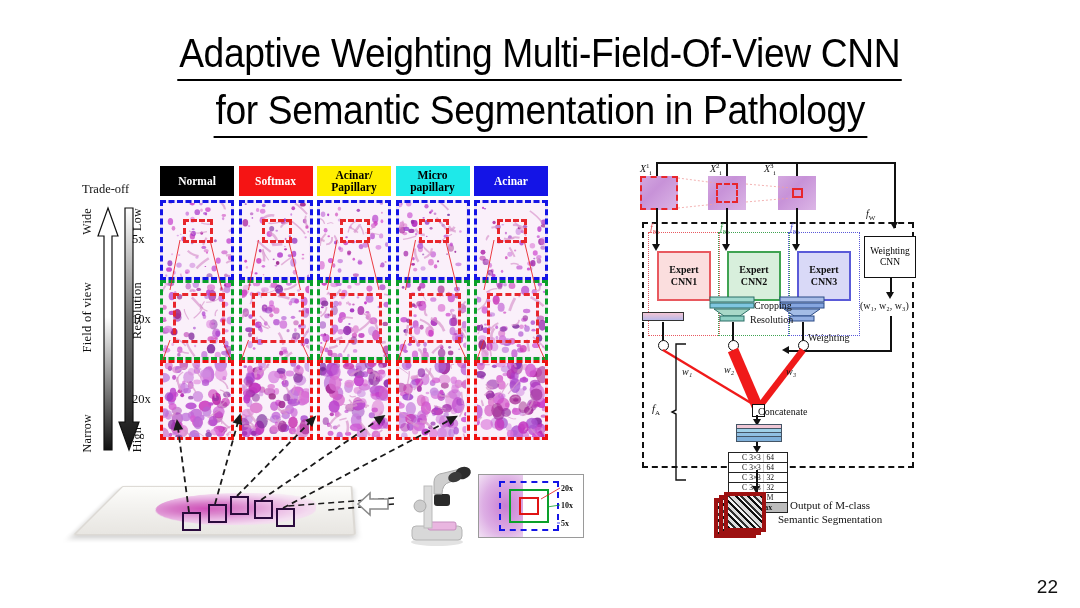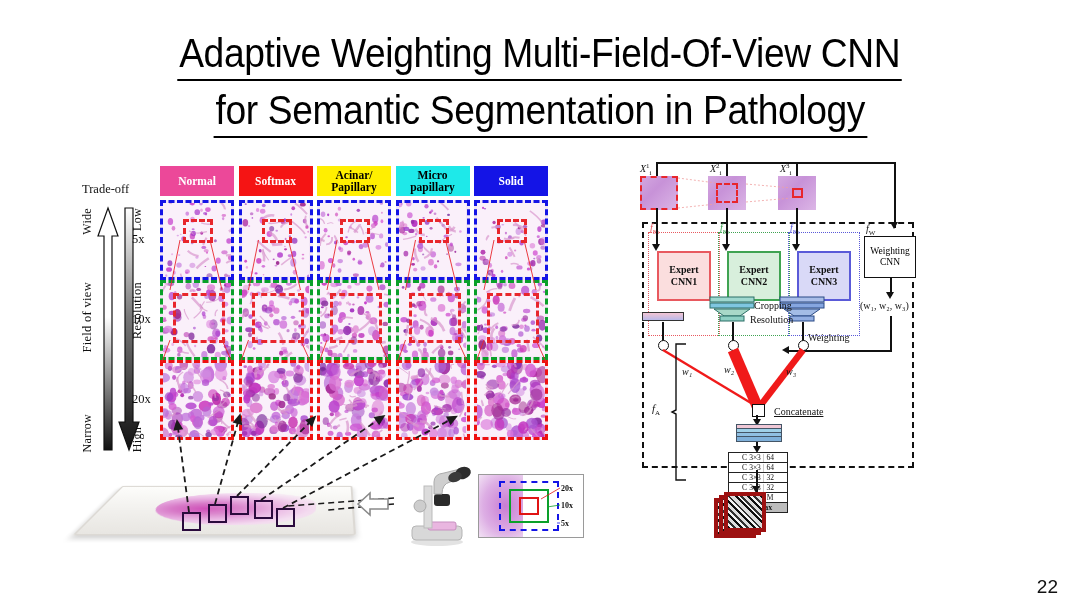--- a/index.html
+++ b/index.html
@@ -194,35 +194,35 @@
         </defs>
       <polygon points="11,244 21,216 15,216 15,2 7,2 7,216 1,216" fill="url(#gdn)" stroke="#111" stroke-width="1.2"></polygon>
     </svg>
   </div>
 
   <span class="rowlabel" id="rl0" style="top: 66px;">5x</span>
   <span class="rowlabel" id="rl1" style="top: 146px;">10x</span>
   <span class="rowlabel" id="rl2" style="top: 226px;">20x</span>
 
   <div id="grid">
-      <div class="colhead" style="left: 0px; width: 74px; background: #ec4899; color: rgb(255, 255, 255);">Normal</div>
+      <div class="colhead" style="left: 0px; width: 74px; background: #000000; color: rgb(255, 255, 255);">Normal</div>
       <div class="colhead" style="left: 78.5px; width: 74px; background: rgb(245, 20, 20); color: rgb(255, 255, 255);">Softmax</div>
       <div class="colhead" style="left: 157px; width: 74px; background: rgb(255, 239, 0); color: rgb(0, 0, 0);">
         <div>
           <div>Acinar/</div>
           <div>Papillary</div>
         </div>
       </div>
       <div class="colhead" style="left: 235.5px; width: 74px; background: rgb(30, 233, 233); color: rgb(0, 0, 0);">
         <div>
           <div>Micro</div>
           <div>papillary</div>
         </div>
       </div>
-      <div class="colhead" style="left: 314px; width: 74px; background: rgb(20, 20, 230); color: rgb(255, 255, 255);">Solid</div>
+      <div class="colhead" style="left: 314px; width: 74px; background: rgb(20, 20, 230); color: rgb(255, 255, 255);">Acinar</div>
       <div class="gridrow" style="top: 34px;">
         <div class="tile" style="left: 0px; width: 74px; border: 3px dashed rgb(20, 20, 230);">
           <svg class="tex" viewBox="0 0 74 80" preserveAspectRatio="none">
             <rect width="74" height="80" fill="#faf0fa"></rect>
             <ellipse cx="65.5" cy="17.0" rx="1.3" ry="1.8" fill="hsla(294,58%,59%,0.62)"></ellipse>
             <ellipse cx="11.4" cy="27.6" rx="2.0" ry="2.6" fill="hsla(307,58%,66%,0.86)"></ellipse>
             <ellipse cx="32.0" cy="35.9" rx="2.9" ry="3.9" fill="hsla(305,58%,55%,0.81)"></ellipse>
             <ellipse cx="46.8" cy="12.0" rx="1.2" ry="1.5" fill="hsla(306,58%,51%,0.79)"></ellipse>
             <ellipse cx="9.9" cy="55.8" rx="1.2" ry="1.0" fill="hsla(304,58%,70%,0.49)"></ellipse>
             <ellipse cx="32.8" cy="28.5" rx="1.6" ry="1.0" fill="hsla(288,58%,52%,0.65)"></ellipse>
@@ -1617,21 +1617,21 @@
   </div>
   <svg style="position:absolute;left:0;top:0;width:200px;height:60px;">
     <line x1="42" y1="18" x2="80" y2="23" stroke="#f0a0a0" stroke-width="0.8" stroke-dasharray="2,2"></line>
     <line x1="42" y1="48" x2="80" y2="44" stroke="#f0a0a0" stroke-width="0.8" stroke-dasharray="2,2"></line>
     <line x1="110" y1="24" x2="156" y2="28" stroke="#f0a0a0" stroke-width="0.8" stroke-dasharray="2,2"></line>
     <line x1="110" y1="42" x2="156" y2="38" stroke="#f0a0a0" stroke-width="0.8" stroke-dasharray="2,2"></line>
   </svg>
 
   <span class="rlabel" style="left:4px;top:2px;"><i>X</i><span class="sup">1</span><span class="sub">i</span></span>
   <span class="rlabel" style="left:74px;top:2px;"><i>X</i><span class="sup">2</span><span class="sub">i</span></span>
-  <span class="rlabel" style="left:144px;top:2px;"><i>X</i><span class="sup">3</span><span class="sub">i</span></span>
+  <span class="rlabel" style="left:128px;top:2px;"><i>X</i><span class="sup">3</span><span class="sub">i</span></span>
 
   <div id="outerdash"></div>
 
   <div class="expertwrap" style="left:12px;border-color:#e8595f;">
     <div class="expertbox" style="border:2.5px solid #e8595f;background:#fbdede;">
       <span>Expert</span>
       <span>CNN1</span>
     </div>
   </div>
   <div class="expertwrap" style="left:82px;border-color:#3fa352;">
@@ -1643,21 +1643,21 @@
   <div class="expertwrap" style="left:152px;border-color:#5a5ad8;">
     <div class="expertbox" style="border:2.5px solid #5a5ad8;background:#d9d9f7;">
       <span>Expert</span>
       <span>CNN3</span>
     </div>
   </div>
 
   <span class="rlabel" style="left:14px;top:62px;color:#e8595f;"><i>f</i><span class="sub">E<span style="font-size:5px;">1</span></span></span>
   <span class="rlabel" style="left:84px;top:62px;color:#3fa352;"><i>f</i><span class="sub">E<span style="font-size:5px;">2</span></span></span>
   <span class="rlabel" style="left:154px;top:62px;color:#5a5ad8;"><i>f</i><span class="sub">E<span style="font-size:5px;">3</span></span></span>
-  <span class="rlabel" style="left:230px;top:63px;"><i>f</i><span class="sub">W</span></span>
+  <span class="rlabel" style="left:230px;top:48px;"><i>f</i><span class="sub">W</span></span>
 
   <div class="vline" style="left:20px;top:48px;height:38px;"></div>
   <div class="arrowhead" style="left:16px;top:84px;"></div>
   <div class="vline" style="left:90px;top:48px;height:38px;"></div>
   <div class="arrowhead" style="left:86px;top:84px;"></div>
   <div class="vline" style="left:160px;top:48px;height:38px;"></div>
   <div class="arrowhead" style="left:156px;top:84px;"></div>
 
   <div id="wcnnbox">
     <span>Weighting</span>
@@ -1699,21 +1699,21 @@
   <svg style="position:absolute;left:0;top:0;width:280px;height:260px;pointer-events:none;">
     <line x1="27" y1="190" x2="120" y2="246" stroke="#f01a1a" stroke-width="2.4"></line>
     <line x1="97" y1="190" x2="121" y2="246" stroke="#f01a1a" stroke-width="11"></line>
     <line x1="167" y1="190" x2="124" y2="246" stroke="#f01a1a" stroke-width="6.5"></line>
   </svg>
   <span class="rlabel" style="left:46px;top:206px;font-style:italic;">w₁</span>
   <span class="rlabel" style="left:88px;top:204px;font-style:italic;">w₂</span>
   <span class="rlabel" style="left:150px;top:206px;font-style:italic;">w₃</span>
 
   <div id="concatbox"></div>
-  <span class="rlabel" style="left:138px;top:246px;text-decoration:underline;">Concatenate</span>
+  <span class="rlabel" style="left:122px;top:246px;">Concatenate</span>
 
   <div class="vline" style="left:120px;top:255px;height:8px;"></div>
   <div class="arrowhead" style="left:117px;top:259px;"></div>
 
   <div id="catstack">
     <div class="catlay" style="top:0;background:#f0c8d6;"></div>
     <div class="catlay" style="top:4px;background:#9fd0e8;"></div>
     <div class="catlay" style="top:8px;background:#8fbfe2;"></div>
     <div class="catlay" style="top:12px;background:#7fb0da;"></div>
   </div>
@@ -1759,13 +1759,17 @@
   </svg>
   <span class="rlabel" style="left:16px;top:242px;font-size:11px;"><i>f</i><span class="sub">A</span></span>
 
   <div class="vline" style="left:120px;top:310px;height:22px;"></div>
   <div class="arrowhead" style="left:116px;top:326px;"></div>
   <div id="outstack">
     <div class="omap" style="left:0;top:8px;"></div>
     <div class="omap" style="left:5px;top:5px;"></div>
     <div class="omap" style="left:10px;top:2px;"></div>
   </div>
+  <div id="outlabel">
+    <div>Output of  M-class</div>
+    <div>Semantic Segmentation</div>
+  </div>
 </div>
 
 </body></html>

